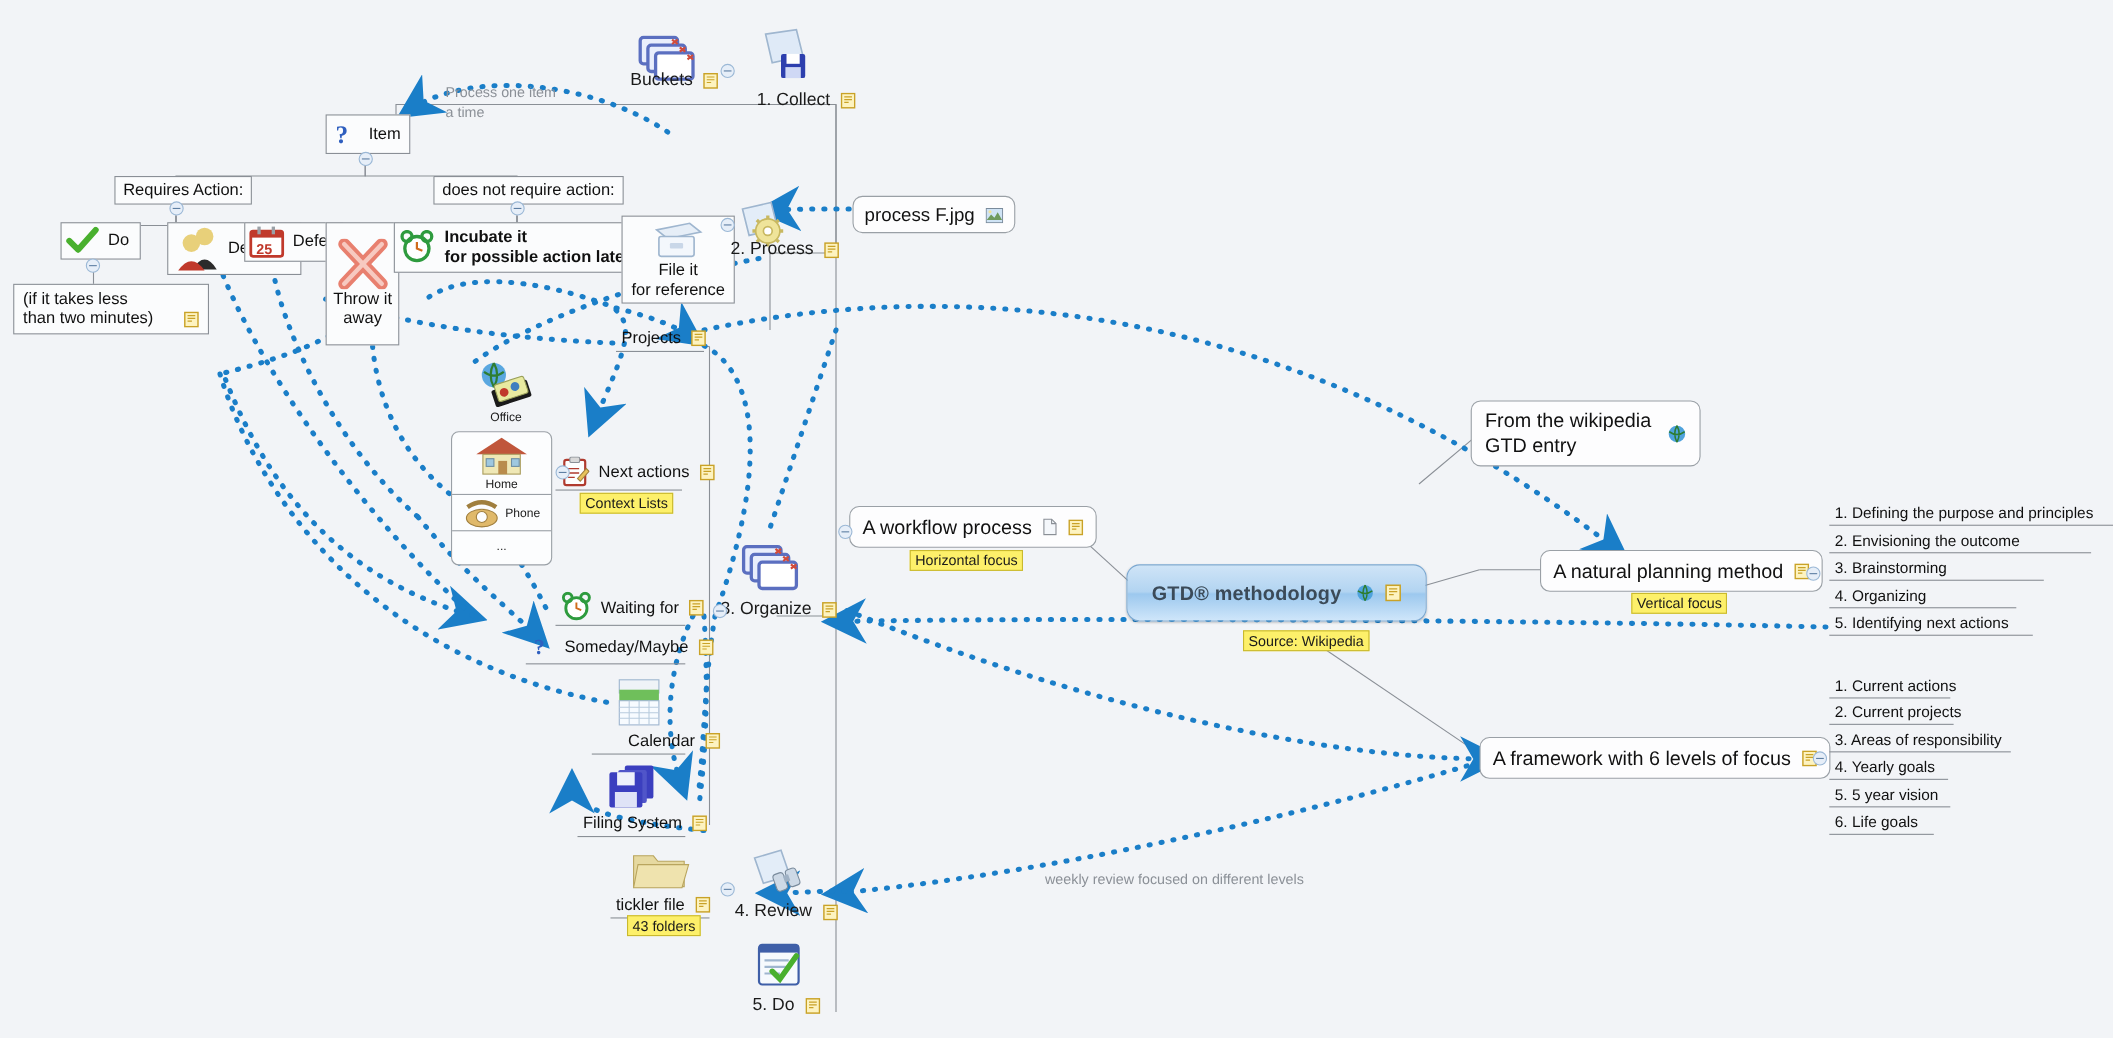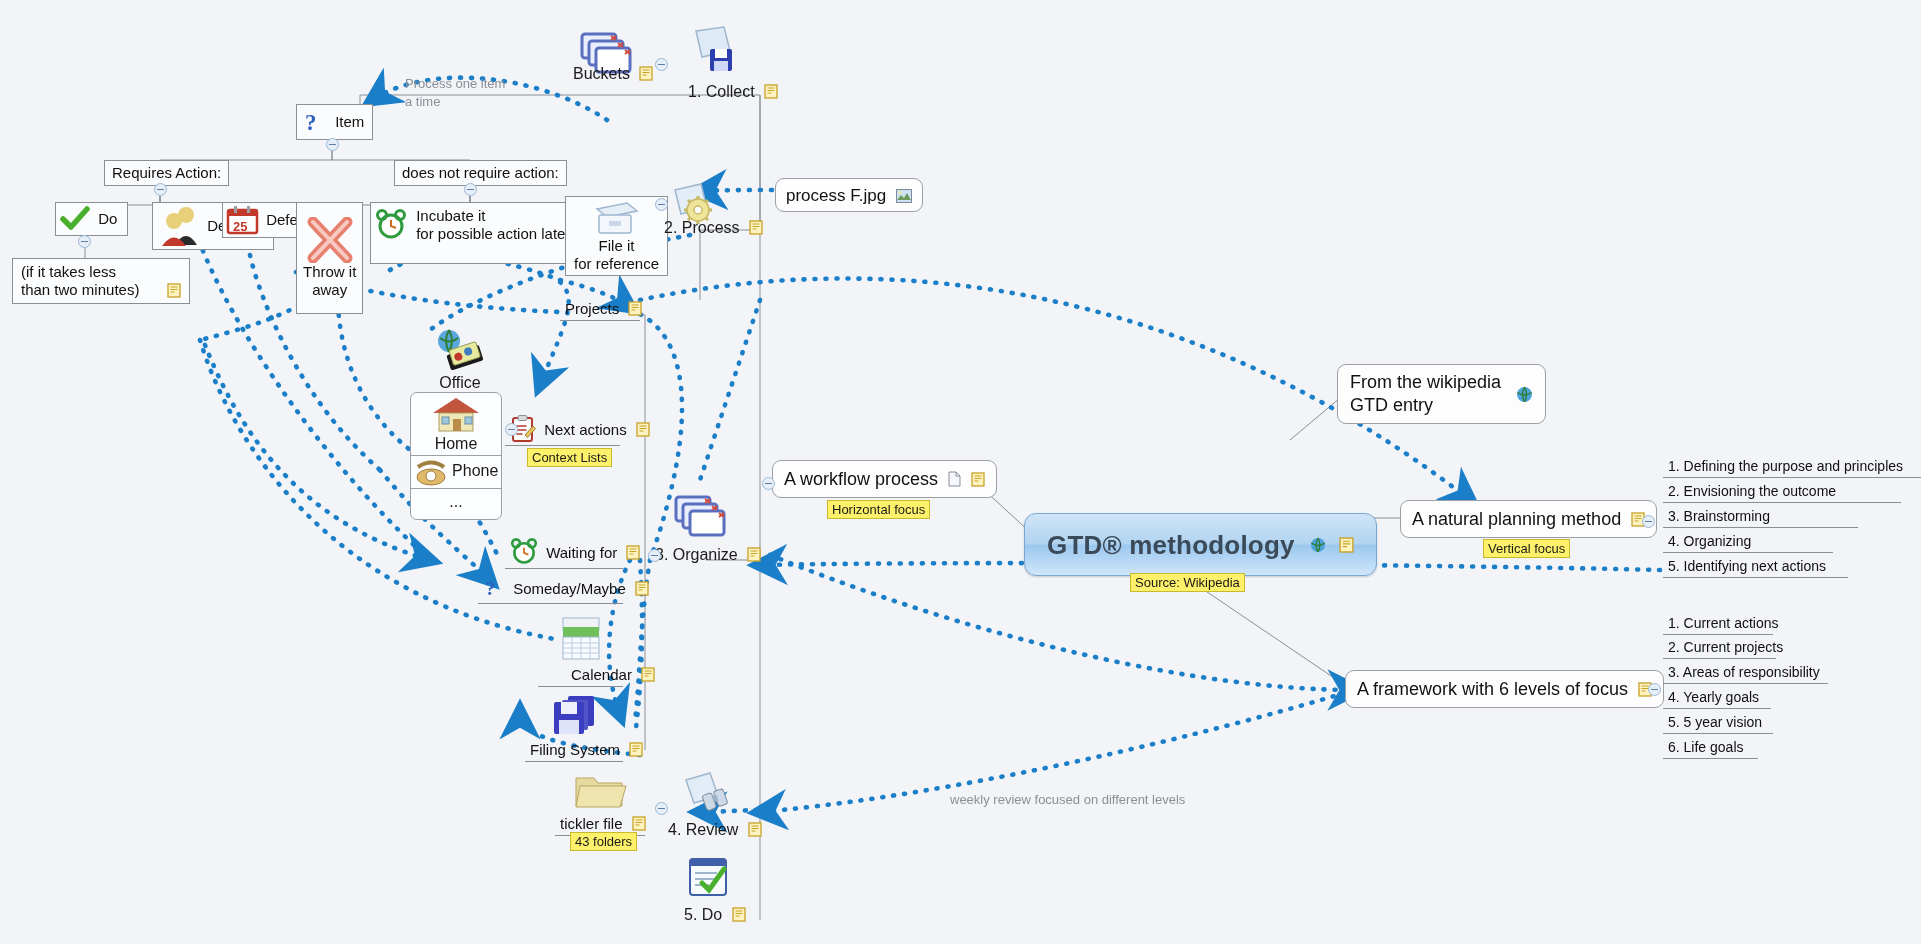--- a/index.html
+++ b/index.html
@@ -44,21 +44,21 @@
     line-height:23px;
     color:#111;
   }
   .rounded.sm{font-size:17px;padding:5px 10px;}
   
   .central{
     border:1px solid #7aa7d0;
     border-radius:12px;
     background:linear-gradient(180deg,#cfe4f7 0%,#b2d4f1 48%,#9cc8ee 52%,#cfe6fa 100%);
     padding:14px 22px;
-    font-size:26px;
+    font-size:18px;
     font-weight:bold;
     color:#3b4a58;
     box-shadow:0 1px 2px rgba(0,0,0,.18);
     letter-spacing:.2px;
   }
   
   .callout{
     position:absolute;
     background:#fdf06a;
     border:1px solid #c9b92e;
@@ -81,21 +81,21 @@
   
   .collapse{
     position:absolute;width:13px;height:13px;border-radius:50%;
     border:1px solid #9bb8d6;background:#e6eef8;
     box-sizing:border-box;
   }
   .collapse::before{
     content:"";position:absolute;left:2px;top:5px;width:7px;height:1px;background:#5e7fa3;
   }
   .imgtop{position:absolute;}
-  .stacktxt{font-size:16px;}
+  .stacktxt{font-size:11px;}
 </style>
 </head>
 <body>
 
 <div id="canvas">
 
   <svg id="wires" viewBox="0 0 1921 944">
     <defs>
       <marker id="ah" markerWidth="9" markerHeight="9" refX="6" refY="4.5" orient="auto">
         <path d="M0,0 L9,4.5 L0,9 L2.6,4.5 Z" fill="#1a7ec8"></path>
@@ -288,21 +288,21 @@
     <div class="ico">
       <svg width="50" height="46" viewBox="0 0 50 46">
         <path d="M8 5 L42 41 M42 5 L8 41" stroke="#e8806f" stroke-width="11" stroke-linecap="round"></path>
         <path d="M8 5 L42 41 M42 5 L8 41" stroke="#f7c9c0" stroke-width="4" stroke-linecap="round"></path>
       </svg>
     </div>
     <div>Throw it</div>
     <div>away</div>
   </div>
 
-  <div class="node boxed" style="left:370px;top:202px;padding:4px 8px 20px 4px;">
+  <div class="node boxed" style="left:358px;top:202px;padding:4px 8px 4px 4px;font-weight:bold;">
     <span class="ico" style="vertical-align:top;margin-top:2px;">
       <svg width="32" height="32" viewBox="0 0 32 32">
         <circle cx="16" cy="17" r="11" fill="#ffffff" stroke="#2e9b3e" stroke-width="3"></circle>
         <circle cx="7" cy="6" r="4.5" fill="none" stroke="#2e9b3e" stroke-width="3"></circle>
         <circle cx="25" cy="6" r="4.5" fill="none" stroke="#2e9b3e" stroke-width="3"></circle>
         <path d="M16 11 L16 17 L21 19" stroke="#d06b1c" stroke-width="2" fill="none"></path>
       </svg>
     </span>
     <span style="display:inline-block;vertical-align:top;margin-left:5px;">
       <span style="display:block;">Incubate it</span>

